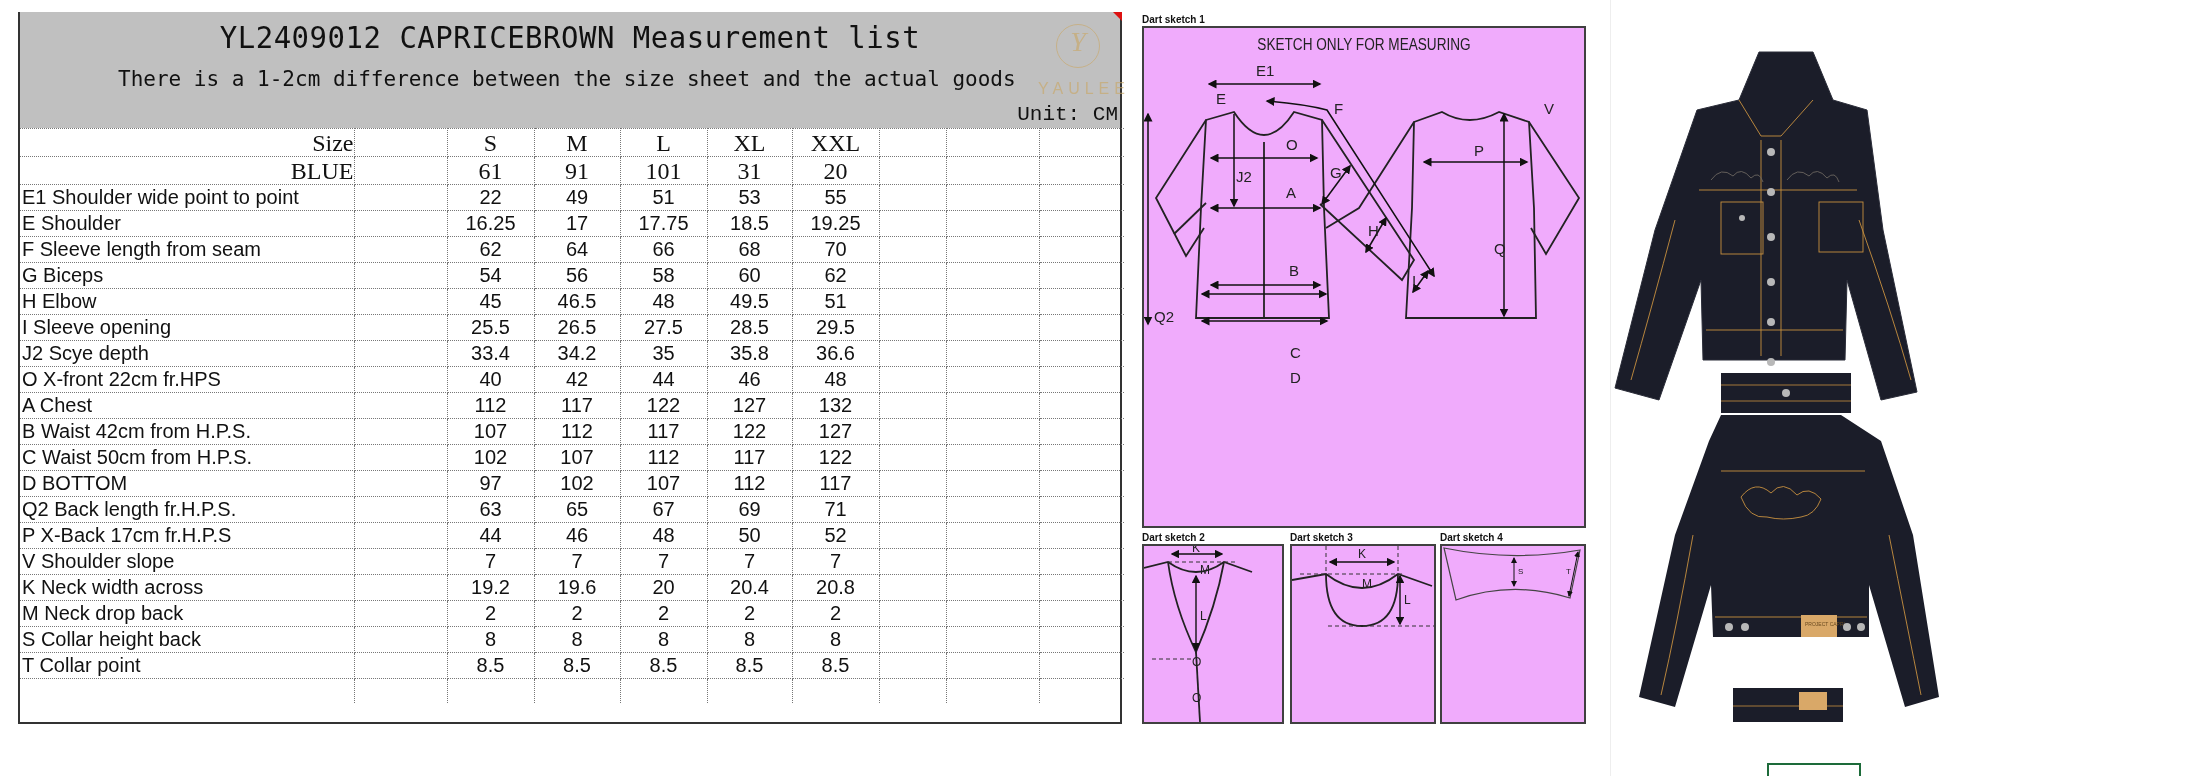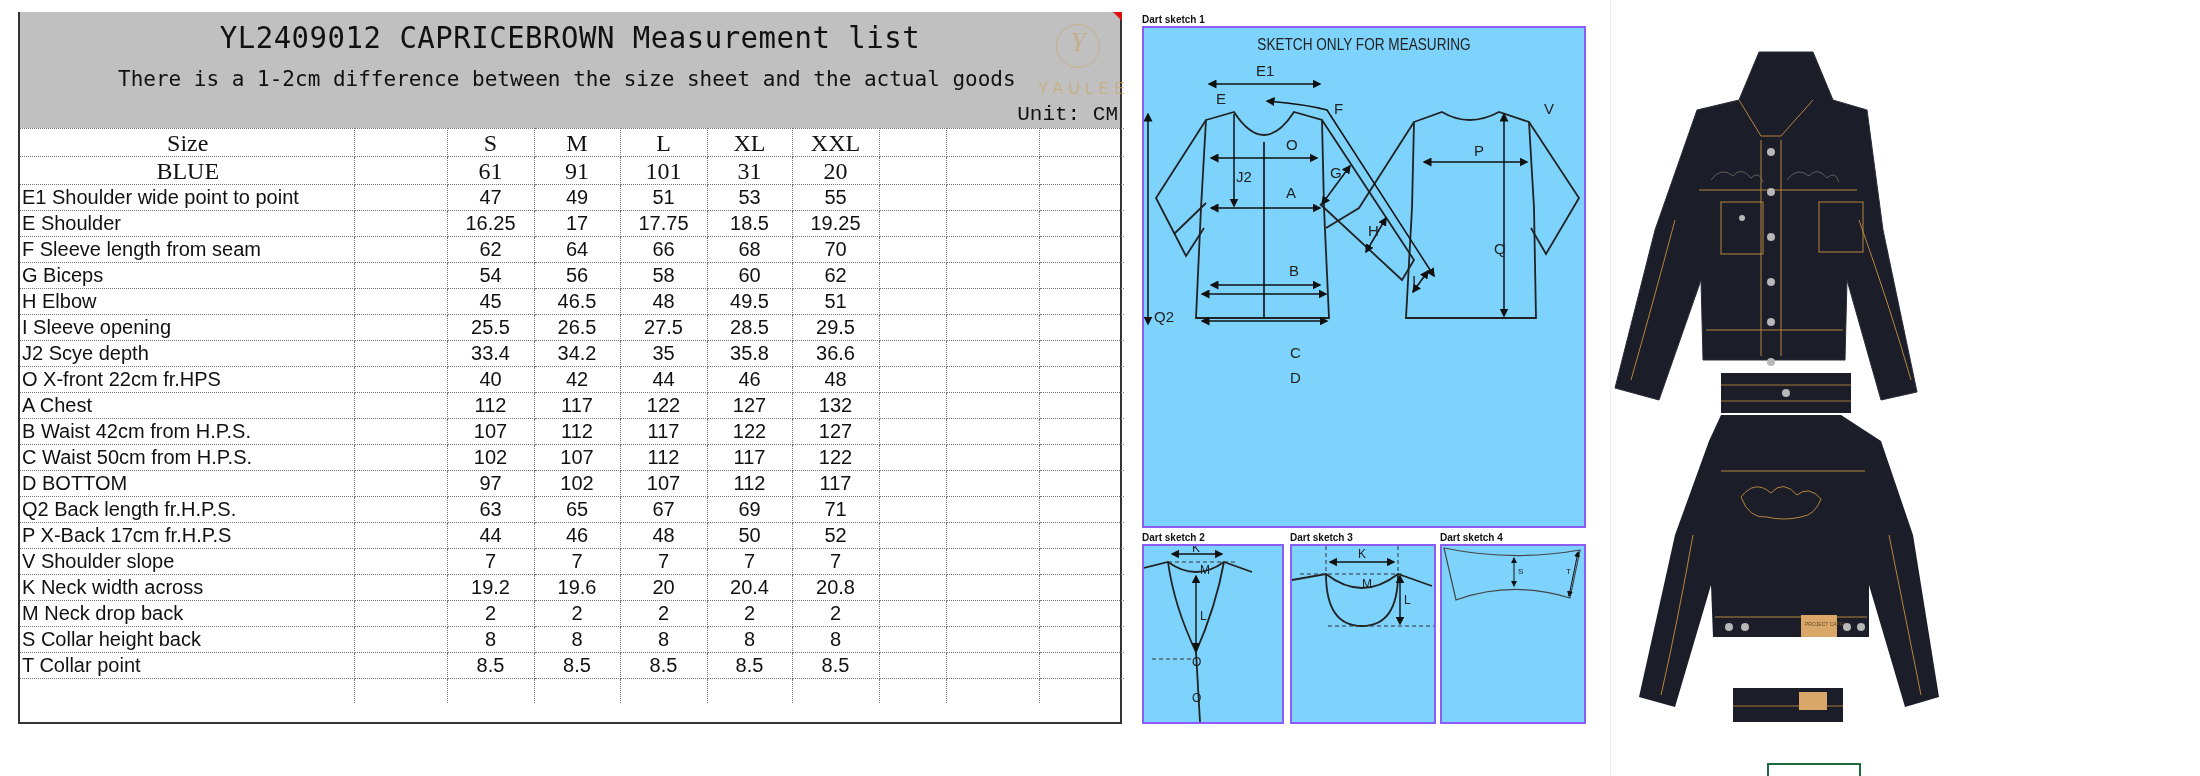--- a/index.html
+++ b/index.html
@@ -16,29 +16,29 @@
   #logo { position: absolute; left: 1018px; top: 10px; width: 80px; height: 80px; opacity: 0.65; }
   #logo .ring { position: absolute; left: 18px; top: 2px; width: 44px; height: 44px; border: 1.5px solid #c9a86a; border-radius: 50%; }
   #logo .mark { position: absolute; left: 18px; top: 4px; width: 44px; text-align: center; font-size: 28px; color: #c9a86a; font-family: "Liberation Serif", serif; font-style: italic; }
   #logo .brand { position: absolute; left: 0; top: 58px; width: 80px; text-align: center; font-size: 16px; letter-spacing: 5px; color: #c9a86a; font-family: "Liberation Sans", sans-serif; }
 
   #grid { position: absolute; left: 0; top: 116px; width: 100%; border-collapse: collapse; table-layout: fixed; }
   #grid td { border-right: 1px dotted #777; border-bottom: 1px dotted #777; height: 25.8px; padding: 0; white-space: nowrap; overflow: hidden; }
   #grid td:last-child { border-right: none; }
   #grid tr:first-child td { border-top: 1px dotted #777; }
   #grid tr.hdr td { height: 28px; font-family: "Liberation Serif", "DejaVu Serif", serif; font-size: 24px; text-align: center; line-height: 26px; }
-  #grid tr.hdr td.lbl { text-align: center; }
+  #grid tr.hdr td.lbl { text-align: right; }
   #grid td.lbl { font-family: Liberation Sans, sans-serif; font-size: 20px; padding-left: 2px; line-height: 25px; }
   #grid td.val { font-family: "Liberation Sans", "DejaVu Sans", sans-serif; font-size: 20px; text-align: center; line-height: 25px; }
   #grid tr.bottom td { height: 24px; border-bottom: none; }
 
   
   #sketch-panel { position: absolute; left: 1140px; top: 0; width: 470px; height: 740px; }
   .sk-caption { position: absolute; font-family: "Liberation Sans", sans-serif; font-size: 10px; font-weight: bold; color: #111; }
-  .sk-box { position: absolute; border: 2px solid #8b5cf6; background: #7dd3fc; }
+  .sk-box { position: absolute; border: 2px solid #404040; background: #f0abfc; }
   #sk1-title { position: absolute; left: 0; right: 0; top: 8px; text-align: center; font-family: "Liberation Sans", sans-serif; font-size: 16px; color: #222; transform: scaleX(0.85); }
   .sk-box svg { position: absolute; left: 0; top: 0; }
   .sk-label { font-family: "Liberation Sans", sans-serif; fill: #222; }
 
   
   #product-panel { position: absolute; left: 1610px; top: 0; width: 590px; height: 776px; border-left: 1px solid #eee; }
   #green-box { position: absolute; left: 1767px; top: 763px; width: 94px; height: 20px; border: 2px solid #1d6b3a; border-bottom: none; }
 </style>
 </head>
 <body>
@@ -90,21 +90,21 @@
           <td class="val">101</td>
           <td class="val">31</td>
           <td class="val">20</td>
           <td></td>
           <td></td>
           <td></td>
         </tr>
         <tr>
           <td class="lbl">E1 Shoulder wide point to point</td>
           <td></td>
-          <td class="val">47</td>
+          <td class="val">22</td>
           <td class="val">49</td>
           <td class="val">51</td>
           <td class="val">53</td>
           <td class="val">55</td>
           <td></td>
           <td></td>
           <td></td>
         </tr>
         <tr>
           <td class="lbl">E Shoulder</td>

